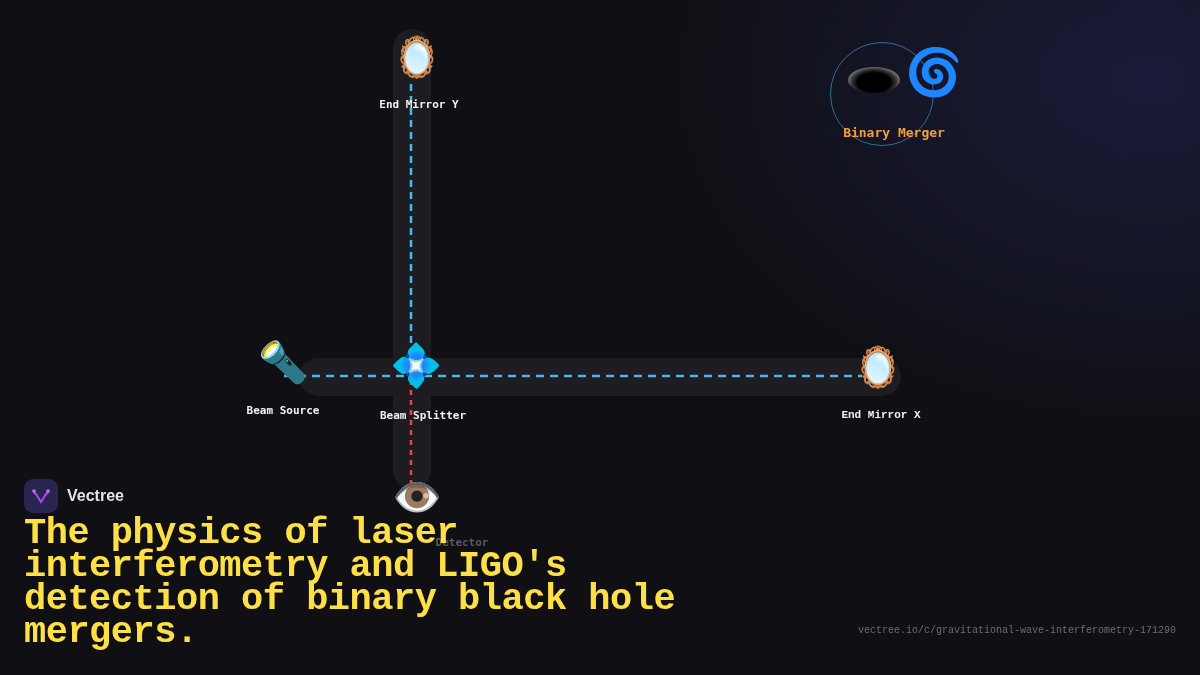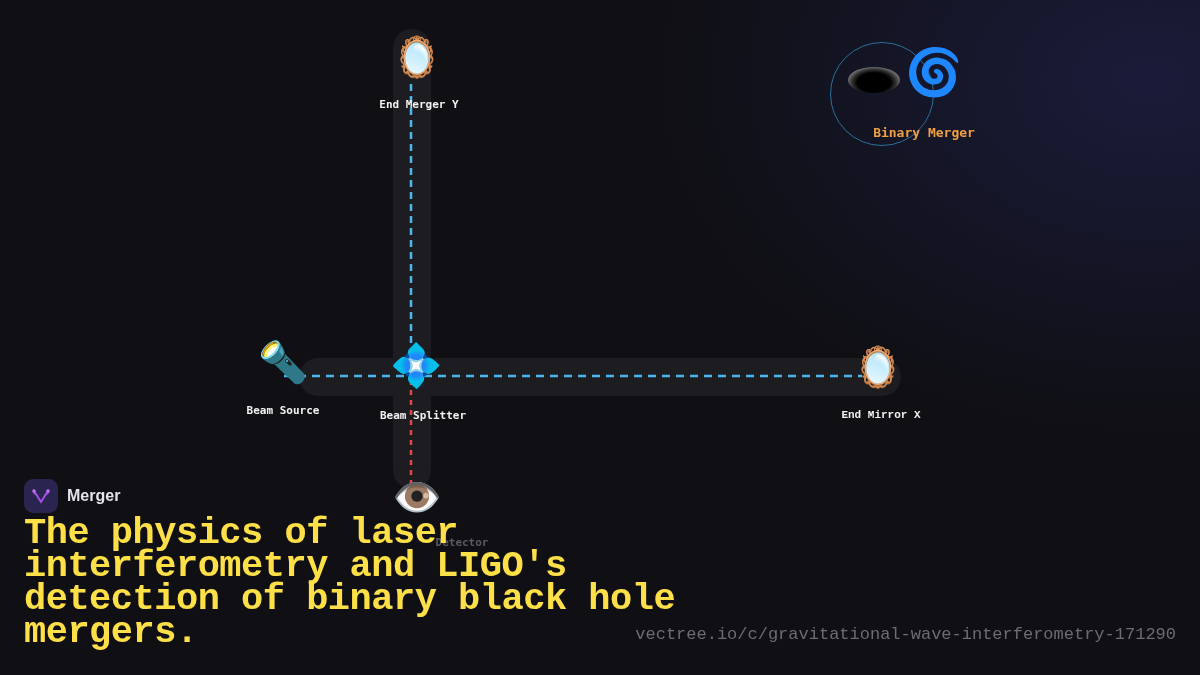--- a/index.html
+++ b/index.html
@@ -44,47 +44,47 @@
     display:flex; align-items:center; justify-content:center;
   }
   .brand-name { font-family:"Liberation Sans", sans-serif; font-weight:bold; font-size:16px; color:#e4e4e8; }
   .title {
     position:absolute; left:24px; top:517px; width:700px;
     font-family:"Liberation Mono", monospace; font-weight:bold;
     font-size:37px; line-height:33px; color:#fde047; letter-spacing:-0.5px;
   }
   .url {
     position:absolute; right:24px; top:625px;
-    font-family:"Liberation Mono", monospace; font-size:17px; color:#6c6c72;
+    font-family:"Liberation Mono", monospace; font-size:10px; color:#6c6c72;
   }
 </style>
 </head>
 <body>
 
 <div class="bg-glow"></div>
 
 <div class="arm-y"></div>
 <div class="arm-x"></div>
 
 <svg class="beams" width="1200" height="675">
   <line x1="411" y1="84" x2="411" y2="366" stroke="#4ab8ef" stroke-width="2.5" stroke-dasharray="7 5"></line>
   <line x1="284" y1="376" x2="862" y2="376" stroke="#4ab8ef" stroke-width="2.5" stroke-dasharray="8 6"></line>
   <line x1="411" y1="380" x2="411" y2="488" stroke="#e04848" stroke-width="2.5" stroke-dasharray="5 5"></line>
 </svg>
 
 <div class="node">
   <span class="glyph" style="left:417px;top:57px;">🪞</span>
-  <span class="label" style="left:419px;top:98px;">End Merger Y</span>
+  <span class="label" style="left:419px;top:98px;">End Mirror Y</span>
 </div>
 
 <div class="node">
   <div class="merger-ring"></div>
   <div class="blackhole"></div>
   <span class="glyph" style="left:934px;top:72px;font-size:46px;">🌀</span>
-  <span class="label accent" style="left:924px;top:125px;">Binary Merger</span>
+  <span class="label accent" style="left:894px;top:125px;">Binary Merger</span>
 </div>
 
 <div class="node">
   <span class="glyph" style="left:283px;top:362px;">🔦</span>
   <span class="label" style="left:283px;top:404px;">Beam Source</span>
 </div>
 
 <div class="node">
   <span class="glyph" style="left:417px;top:366px;font-size:42px;">💠</span>
   <span class="label" style="left:423px;top:409px;">Beam Splitter</span>
@@ -102,18 +102,18 @@
 
 <div class="brand">
   <div class="brand-logo">
     <svg width="20" height="18" viewBox="0 0 20 18">
       <path d="M3 4 L10 15 L17 4" stroke="#a050e0" stroke-width="2" fill="none" stroke-linecap="round"></path>
       <path d="M6 8 L3 6 M14 8 L17 6" stroke="#a050e0" stroke-width="1.6" fill="none" stroke-linecap="round"></path>
       <circle cx="3" cy="4" r="1.8" fill="#c070f0"></circle>
       <circle cx="17" cy="4" r="1.8" fill="#c070f0"></circle>
     </svg>
   </div>
-  <span class="brand-name">Merger</span>
+  <span class="brand-name">Vectree</span>
 </div>
 
 <div class="title">The physics of laser interferometry and LIGO's detection of binary black hole mergers.</div>
 
 <div class="url">vectree.io/c/gravitational-wave-interferometry-171290</div>
 
 </body></html>

